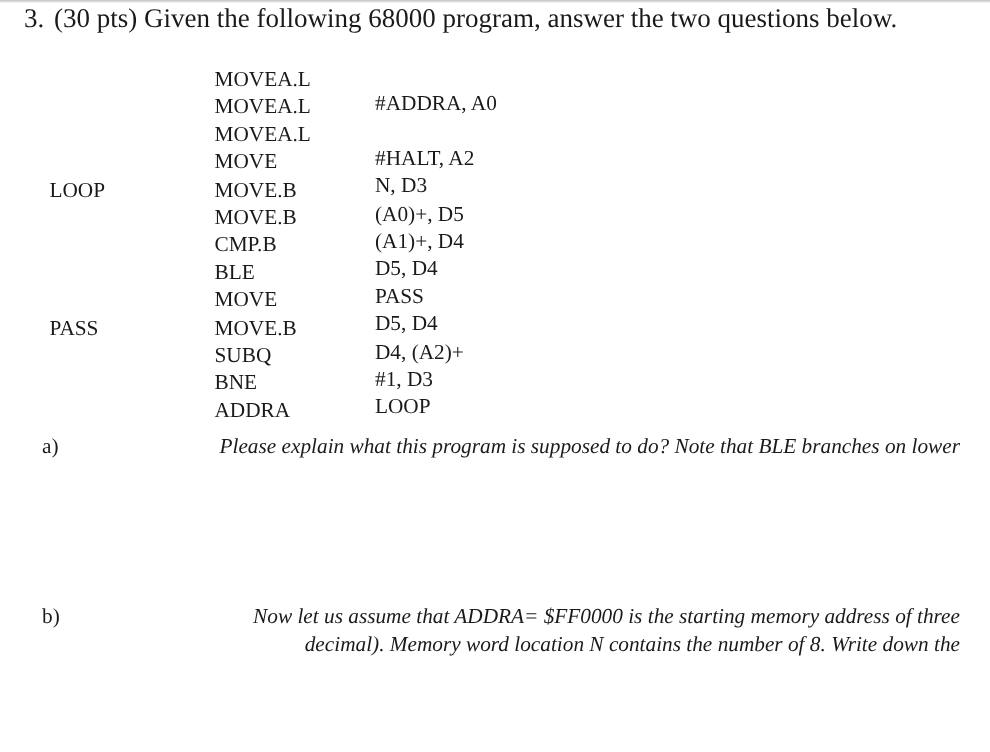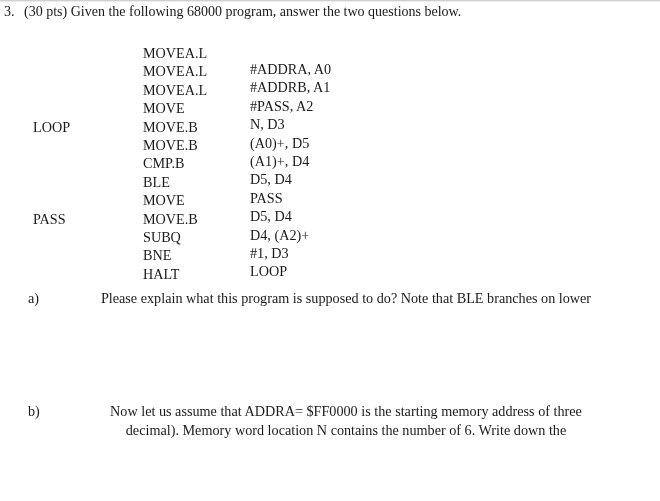--- a/index.html
+++ b/index.html
@@ -31,23 +31,23 @@
   .page {
     position: absolute;
     inset: 0;
     padding: 0;
   }
 
   
   .stem {
     position: absolute;
     top: 3px;
-    left: 4px;
+    left: 16px;
     width: 644px;
-    font-size: 14px;
+    font-size: 18px;
     line-height: 18px;
     white-space: nowrap;
   }
   .stem-num {
     display: inline-block;
     width: 20px;
   }
   .stem-text {
     display: inline;
   }
@@ -95,21 +95,22 @@
   .part-b { top: 402px; }
 
   .part-marker {
     position: absolute;
     left: 0;
     top: 0;
     width: 24px;
   }
   .part-body {
     margin-left: 24px;
-    text-align: center;
+    text-align: right;
+    font-style: italic;
   }
   .part-body .ln {
     display: block;
     white-space: nowrap;
   }
 </style>
 </head>
 <body>
 
 <div class="scan-top-edge"></div>
@@ -124,27 +125,26 @@
 
     <div class="code-line">
       <span class="col-label"></span>
       <span class="col-mnemonic">MOVEA.L</span>
       <span class="col-operand">#ADDRA, A0</span>
     </div>
 
     <div class="code-line">
       <span class="col-label"></span>
       <span class="col-mnemonic">MOVEA.L</span>
-      <span class="col-operand">#ADDRB, A1</span>
     </div>
 
     <div class="code-line">
       <span class="col-label"></span>
       <span class="col-mnemonic">MOVEA.L</span>
-      <span class="col-operand">#PASS, A2</span>
+      <span class="col-operand">#HALT, A2</span>
     </div>
 
     <div class="code-line">
       <span class="col-label"></span>
       <span class="col-mnemonic">MOVE</span>
       <span class="col-operand">N, D3</span>
     </div>
 
     <div class="code-line">
       <span class="col-label">LOOP</span>
@@ -189,34 +189,34 @@
     </div>
 
     <div class="code-line">
       <span class="col-label"></span>
       <span class="col-mnemonic">BNE</span>
       <span class="col-operand">LOOP</span>
     </div>
 
     <div class="code-line">
       <span class="col-label"></span>
-      <span class="col-mnemonic">HALT</span>
+      <span class="col-mnemonic">ADDRA</span>
       <span class="col-operand"></span>
     </div>
 
   </div>
 
   <div class="part part-a">
     <span class="part-marker">a)</span>
     <div class="part-body">
       <span class="ln">Please explain what this program is supposed to do? Note that BLE branches on lower</span>
     </div>
   </div>
 
   <div class="part part-b">
     <span class="part-marker">b)</span>
     <div class="part-body">
       <span class="ln">Now let us assume that ADDRA= $FF0000 is the starting memory address of three</span>
-      <span class="ln">decimal). Memory word location N contains the number of 6. Write down the</span>
+      <span class="ln">decimal). Memory word location N contains the number of 8. Write down the</span>
     </div>
   </div>
 
 </div>
 
 </body></html>

